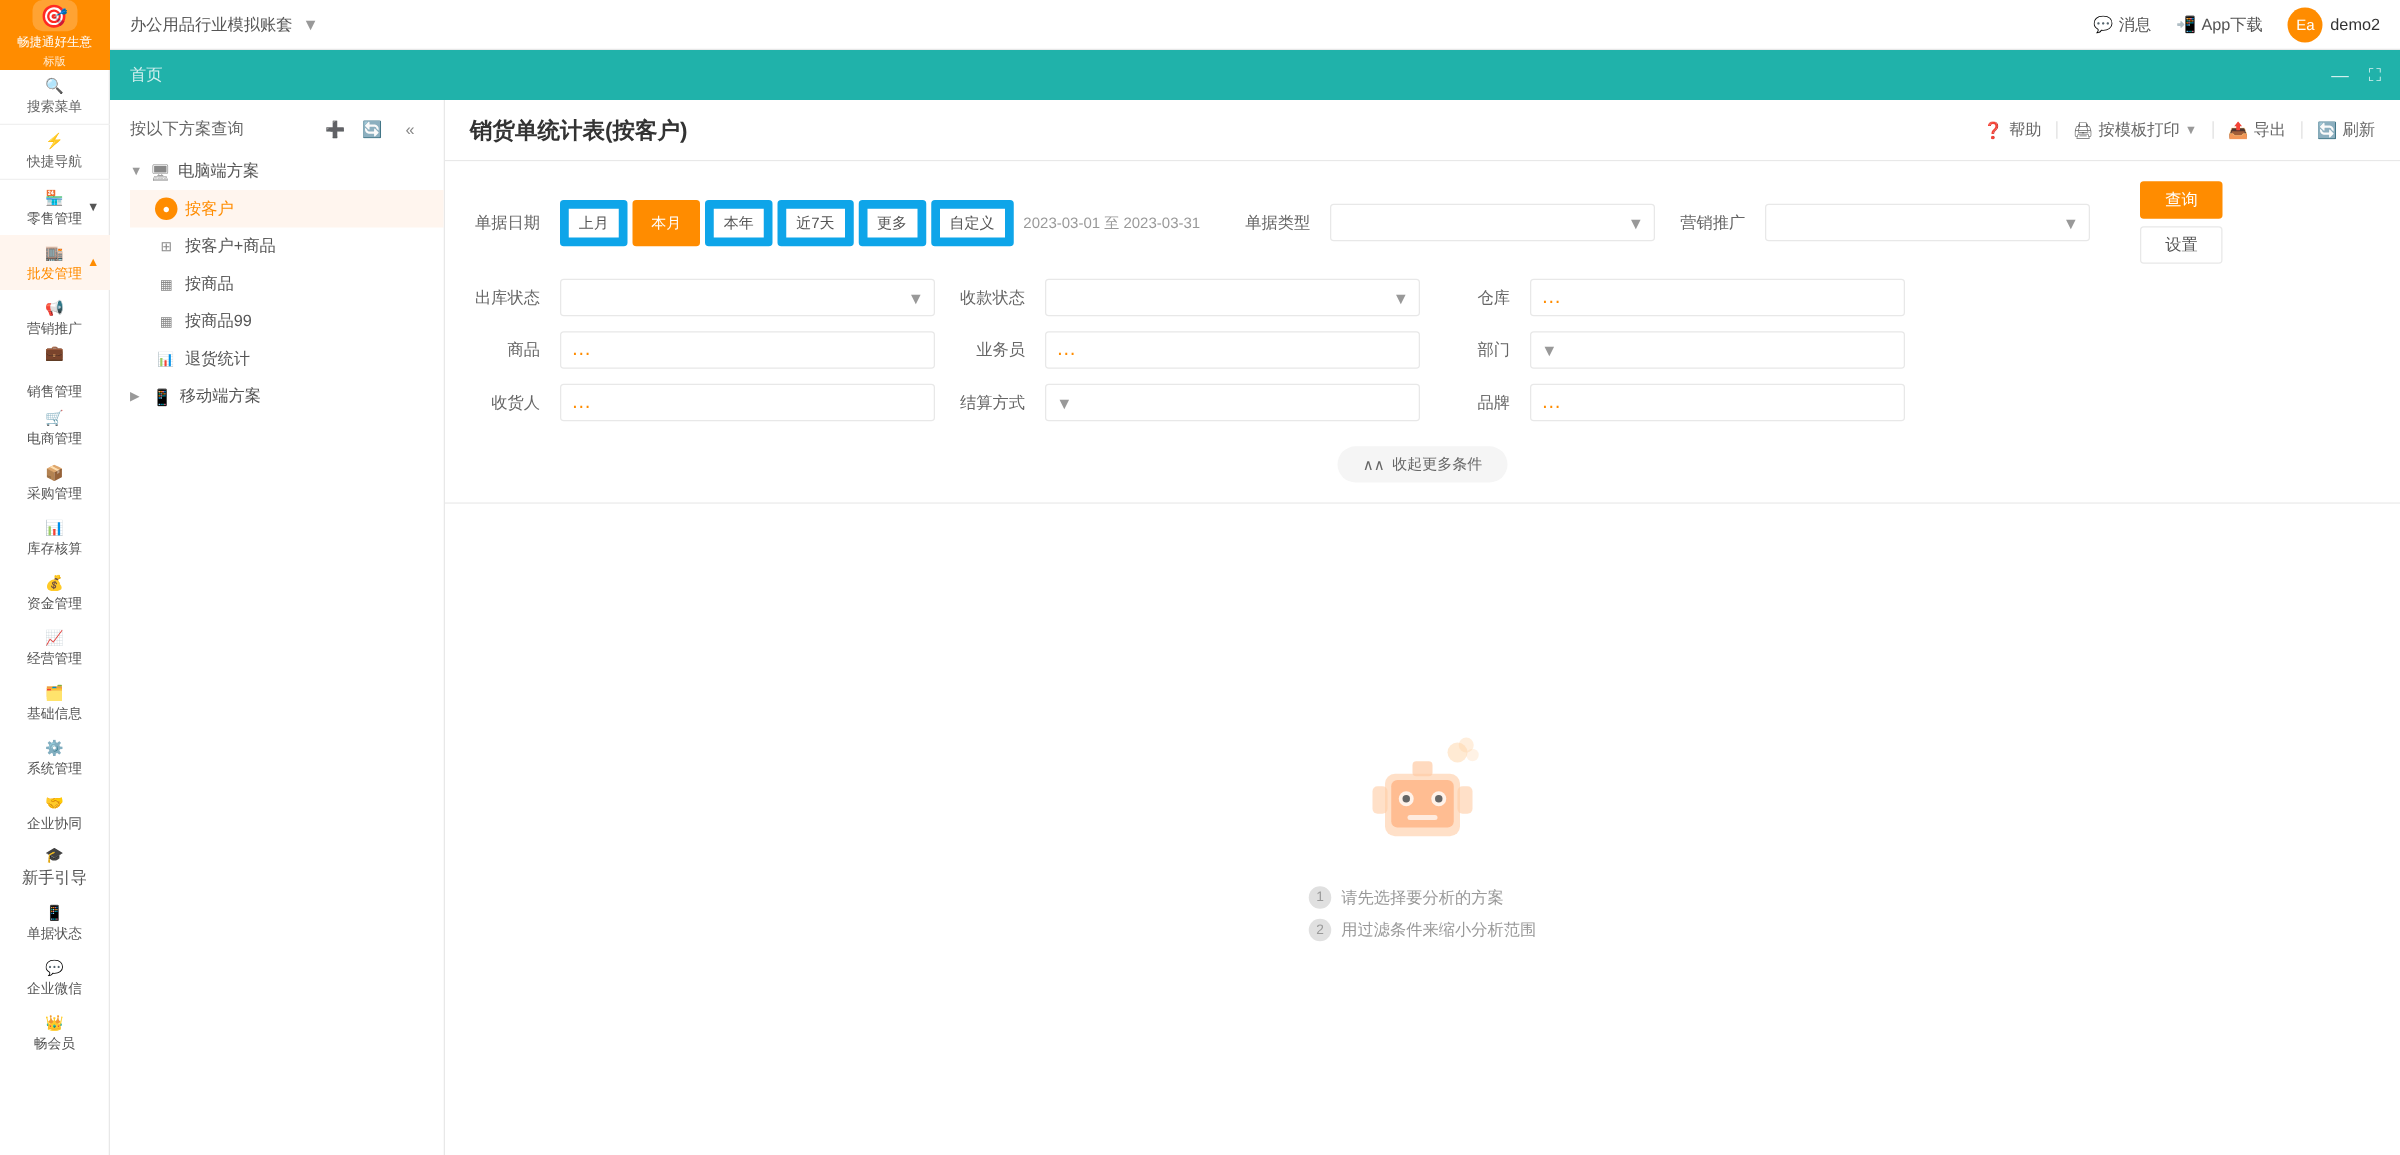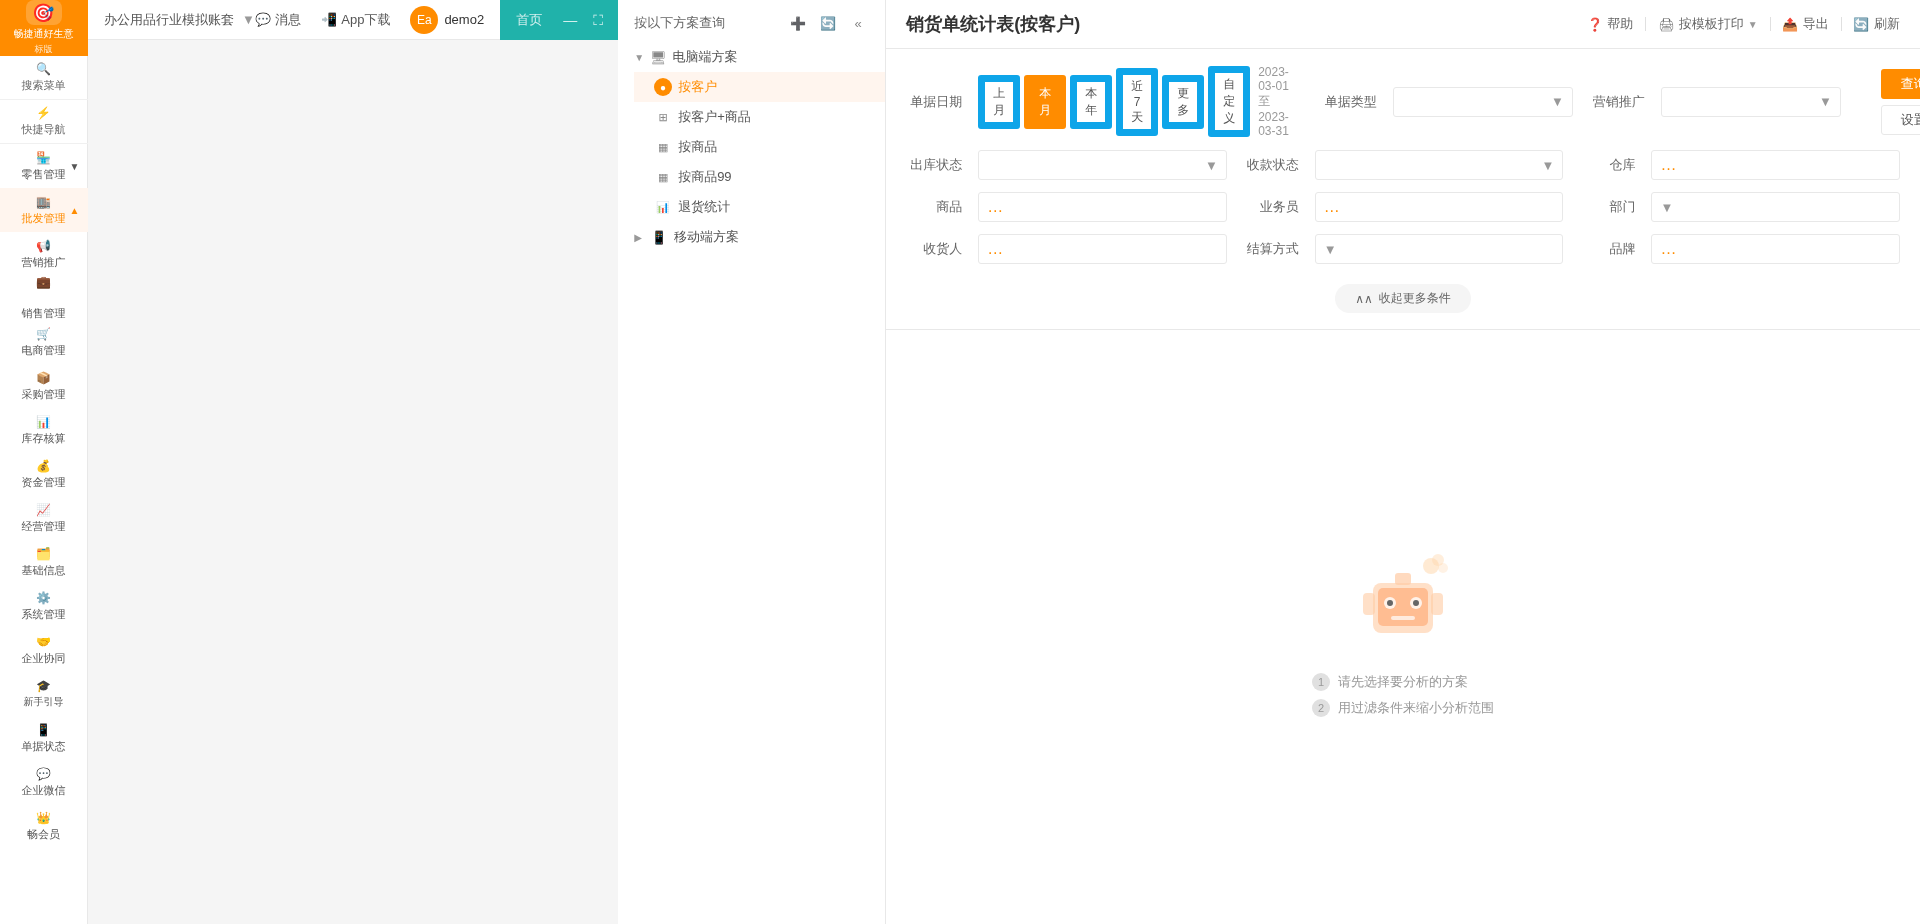--- a/index.html
+++ b/index.html
@@ -10,21 +10,21 @@
     .sidebar-logo { width: 88px; height: 56px; background: #ff8c00; display: flex; align-items: center; justify-content: center; flex-direction: column; cursor: pointer; }
     .sidebar-logo-icon { width: 36px; height: 36px; background: #fff3; border-radius: 8px; display: flex; align-items: center; justify-content: center; font-size: 18px; }
     .sidebar-logo-text { color: #fff; font-size: 10px; margin-top: 2px; }
     .sidebar-search { width: 88px; height: 44px; display: flex; align-items: center; justify-content: center; cursor: pointer; color: #666; font-size: 12px; flex-direction: column; }
     .sidebar-quick-nav { width: 88px; height: 44px; display: flex; align-items: center; justify-content: center; cursor: pointer; color: #666; font-size: 12px; flex-direction: column; border-bottom: 1px solid #f0f0f0; }
     .sidebar-item { width: 88px; height: 44px; display: flex; align-items: center; justify-content: center; cursor: pointer; color: #555; font-size: 12px; flex-direction: column; position: relative; }
     .sidebar-item.active { color: #ff8c00; }
     .sidebar-item .expand-icon { position: absolute; right: 8px; top: 50%; transform: translateY(-50%); font-size: 10px; }
 
     
-    .main-area { flex: 1; display: flex; flex-direction: row; height: 924px; overflow: hidden; }
+    .main-area { flex: 1; display: flex; flex-direction: column; height: 924px; overflow: hidden; }
 
     
     .top-bar { height: 40px; background: #fff; border-bottom: 1px solid #e8e8e8; display: flex; align-items: center; padding: 0 16px; justify-content: space-between; flex-shrink: 0; }
     .top-bar-left { display: flex; align-items: center; gap: 8px; color: #666; font-size: 13px; }
     .top-bar-right { display: flex; align-items: center; gap: 20px; }
     .top-bar-btn { display: flex; align-items: center; gap: 4px; color: #555; font-size: 13px; cursor: pointer; }
     .user-avatar { width: 28px; height: 28px; border-radius: 50%; background: #ff8c00; display: flex; align-items: center; justify-content: center; color: #fff; font-size: 12px; }
 
     
     .tab-bar { height: 40px; background: #20b2aa; display: flex; align-items: center; padding: 0 0; flex-shrink: 0; }
@@ -158,21 +158,21 @@
     <span style="font-size:11px;margin-top:2px;">系统管理</span>
   </div>
 
   <div class="sidebar-item">
     <span>🤝</span>
     <span style="font-size:11px;margin-top:2px;">企业协同</span>
   </div>
 
   <div class="sidebar-item">
     <span>🎓</span>
-    <span style="font-size:10px;margin-top:2px;">新手引导</span>
+    <span style="font-size:13px;margin-top:2px;">新手引导</span>
   </div>
 
   <div class="sidebar-item">
     <span>📱</span>
     <span style="font-size:11px;margin-top:2px;">单据状态</span>
   </div>
 
   <div class="sidebar-item">
     <span>💬</span>
     <span style="font-size:11px;margin-top:2px;">企业微信</span>

